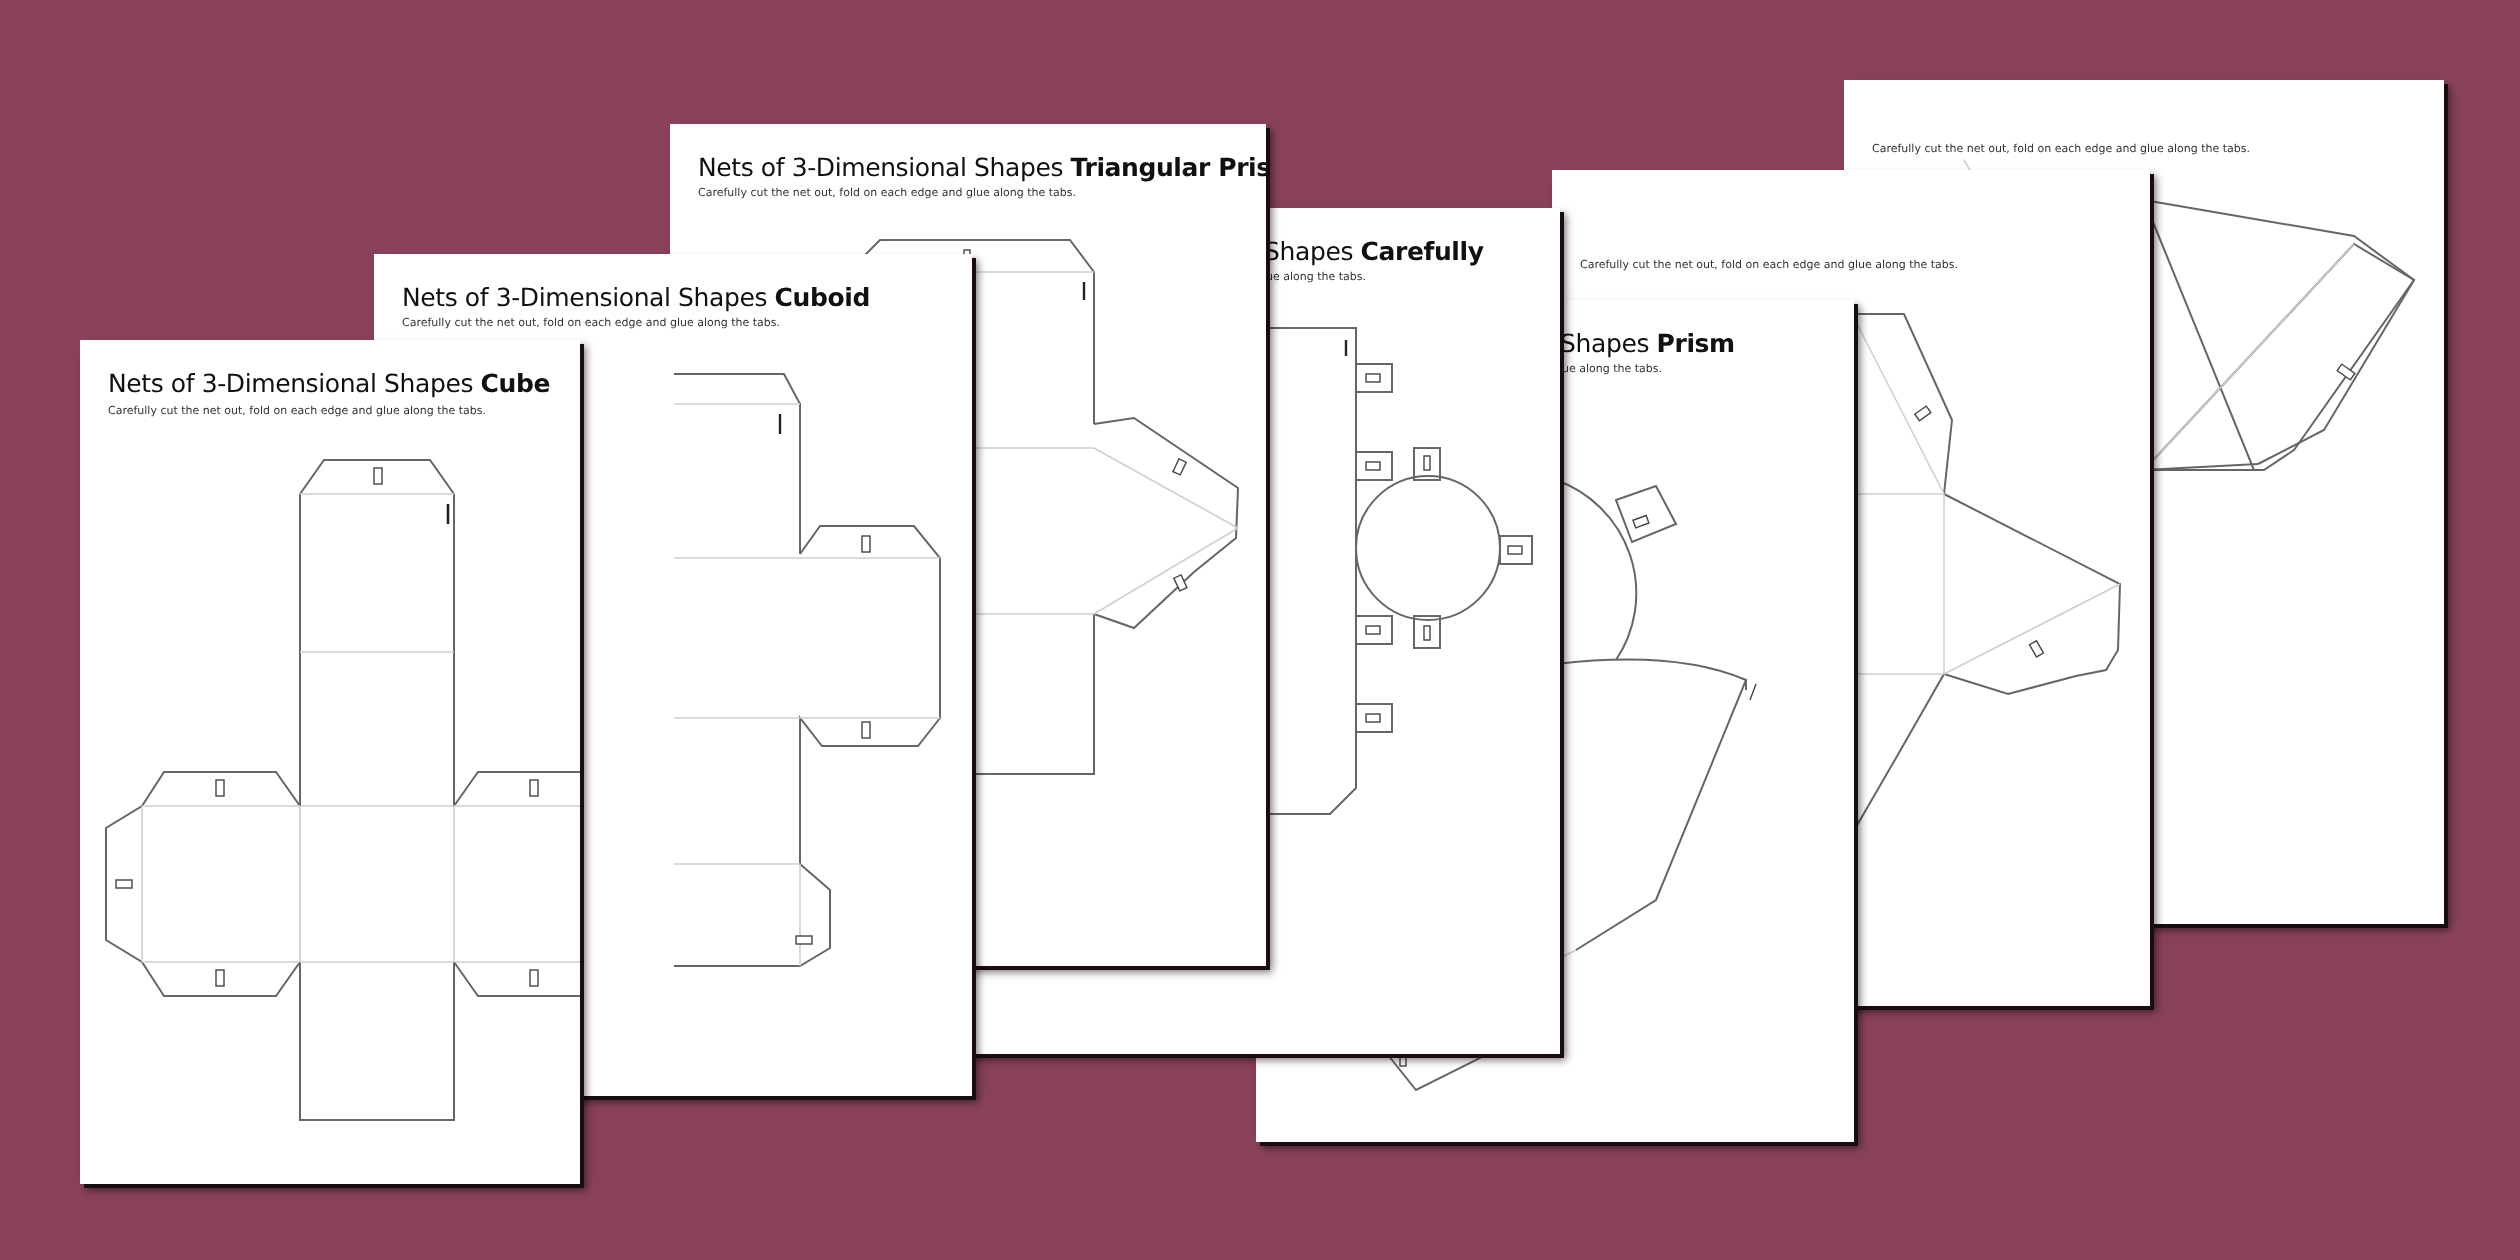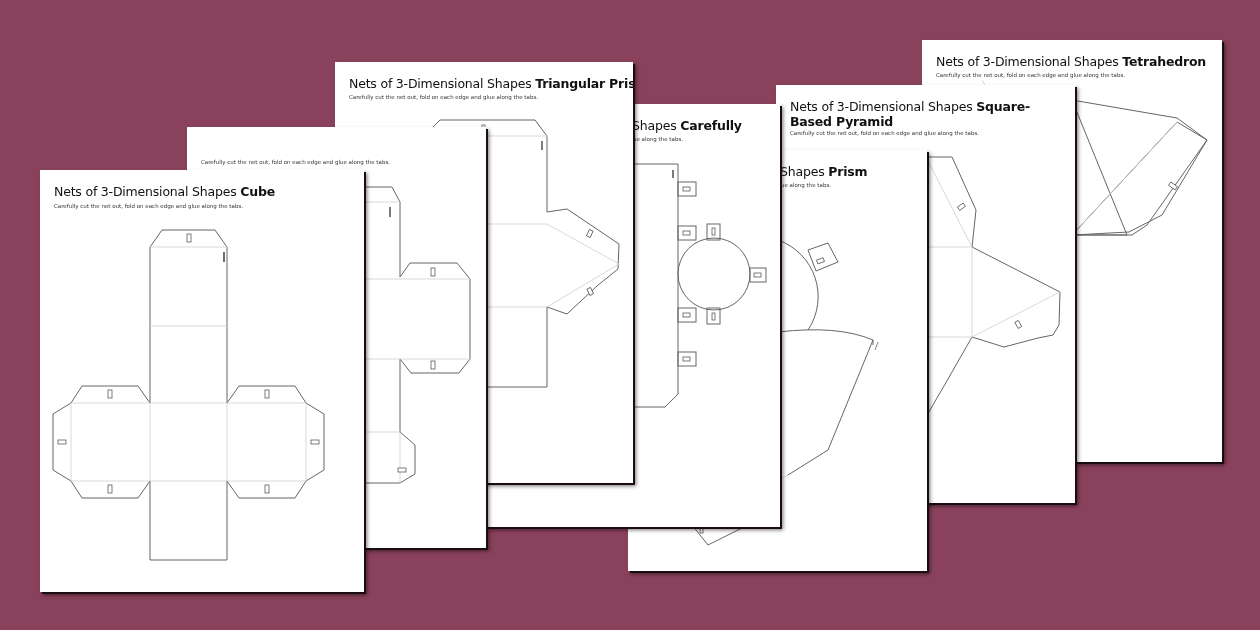--- a/index.html
+++ b/index.html
@@ -10,35 +10,33 @@
   .page .sub{position:absolute;left:14px;font-size:5.5px;color:#333;white-space:nowrap;}
   .page svg{position:absolute;left:0;top:0;}
   .cut{fill:none;stroke:#666;stroke-width:1;}
   .fold{fill:none;stroke:#cfcfcf;stroke-width:0.8;}
   .tab{fill:#fff;stroke:#444;stroke-width:0.7;}
 </style>
 </head>
 <body>
 
 <div class="page" style="left:922px;top:40px;width:300px;height:422px;z-index:1;">
-  <div class="title"><span>Nets of 3-Dimensional Shapes </span><b>Tetrahedron</b></div>
   <div class="sub" style="top:32px;">Carefully cut the net out, fold on each edge and glue along the tabs.</div>
   <svg width="300" height="422">
     <polygon class="cut" points="150,60 255,78 285,100 225,185 210,195 150,195 205,195"></polygon>
     <polyline class="cut" points="20,60 150,195 255,82 285,100 240,175 207,192"></polyline>
     <polyline class="cut" points="207,192 150,195 70,330 0,330"></polyline>
     <line class="fold" x1="150" y1="195" x2="0" y2="195"></line>
     <line class="fold" x1="150" y1="195" x2="60" y2="40"></line>
     <line class="fold" x1="150" y1="195" x2="255" y2="82"></line>
     <rect class="tab" x="247" y="144" width="8" height="4" transform="rotate(35 251 146)"></rect>
   </svg>
 </div>
 
 <div class="page" style="left:776px;top:85px;width:299px;height:418px;z-index:2;">
-  <div class="title" style="white-space:normal;width:270px;"><span>Nets of 3-Dimensional Shapes </span><b>Square-Based Pyramid</b></div>
   <div class="sub" style="top:45px;">Carefully cut the net out, fold on each edge and glue along the tabs.</div>
   <svg width="299" height="418">
     <polyline class="cut" points="150,72 176,72 200,125 196,162"></polyline>
     <polyline class="cut" points="196,162 284,207 283,240 277,250 262,253 228,262 196,252 172,294 150,332"></polyline>
     <line class="fold" x1="150" y1="162" x2="196" y2="162"></line>
     <line class="fold" x1="196" y1="162" x2="196" y2="252"></line>
     <line class="fold" x1="150" y1="252" x2="196" y2="252"></line>
     <line class="fold" x1="150" y1="72" x2="196" y2="162"></line>
     <line class="fold" x1="196" y1="252" x2="284" y2="207"></line>
     <rect class="tab" x="182" y="120" width="7" height="4" transform="rotate(-35 185 122)"></rect>
@@ -101,38 +99,39 @@
     <line class="fold" x1="212" y1="162" x2="284" y2="202"></line>
     <line class="fold" x1="212" y1="245" x2="284" y2="202"></line>
     <line class="tab" x1="207" y1="79" x2="207" y2="88" style="stroke:#222;stroke-width:1.2"></line>
     <rect class="tab" x="253" y="168" width="4" height="7" transform="rotate(25 255 171)"></rect>
     <rect class="tab" x="253" y="226" width="4" height="7" transform="rotate(-25 255 229)"></rect>
     <rect class="tab" x="147" y="63" width="3" height="6"></rect>
   </svg>
 </div>
 
 <div class="page" style="left:187px;top:127px;width:299px;height:421px;z-index:6;">
+  <div class="title"><span>Nets of 3-Dimensional Shapes </span><b>Cuboid</b></div>
   <div class="sub" style="top:32px;">Carefully cut the net out, fold on each edge and glue along the tabs.</div>
   <svg width="299" height="421">
     <polyline class="cut" points="150,60 205,60 213,75 213,150"></polyline>
     <polyline class="cut" points="213,150 223,136 270,136 283,152 283,232 272,246 224,246 213,232 213,305"></polyline>
     <polyline class="cut" points="213,305 228,318 228,347 213,356 150,356"></polyline>
     <line class="fold" x1="150" y1="75" x2="213" y2="75"></line>
     <line class="fold" x1="150" y1="152" x2="283" y2="152"></line>
     <line class="fold" x1="150" y1="232" x2="283" y2="232"></line>
     <line class="fold" x1="150" y1="305" x2="213" y2="305"></line>
     <line class="fold" x1="213" y1="305" x2="213" y2="356"></line>
     <line class="tab" x1="203" y1="80" x2="203" y2="90" style="stroke:#222;stroke-width:1.2"></line>
     <rect class="tab" x="244" y="141" width="4" height="8"></rect>
     <rect class="tab" x="244" y="234" width="4" height="8"></rect>
     <rect class="tab" x="211" y="341" width="8" height="4"></rect>
   </svg>
 </div>
 
-<div class="page" style="left:40px;top:170px;width:324px;height:422px;z-index:7;">
+<div class="page" style="left:40px;top:170px;width:250px;height:422px;z-index:7;">
   <div class="title"><span>Nets of 3-Dimensional Shapes </span><b>Cube</b></div>
   <div class="sub" style="top:33px;">Carefully cut the net out, fold on each edge and glue along the tabs.</div>
   <svg width="298" height="422">
 
     <polyline class="cut" points="110,77 122,60 175,60 187,77"></polyline>
 
     <line class="cut" x1="110" y1="77" x2="110" y2="233"></line>
     <line class="cut" x1="187" y1="77" x2="187" y2="233"></line>
     <line class="fold" x1="110" y1="77" x2="187" y2="77"></line>
     <line class="fold" x1="110" y1="156" x2="187" y2="156"></line>

